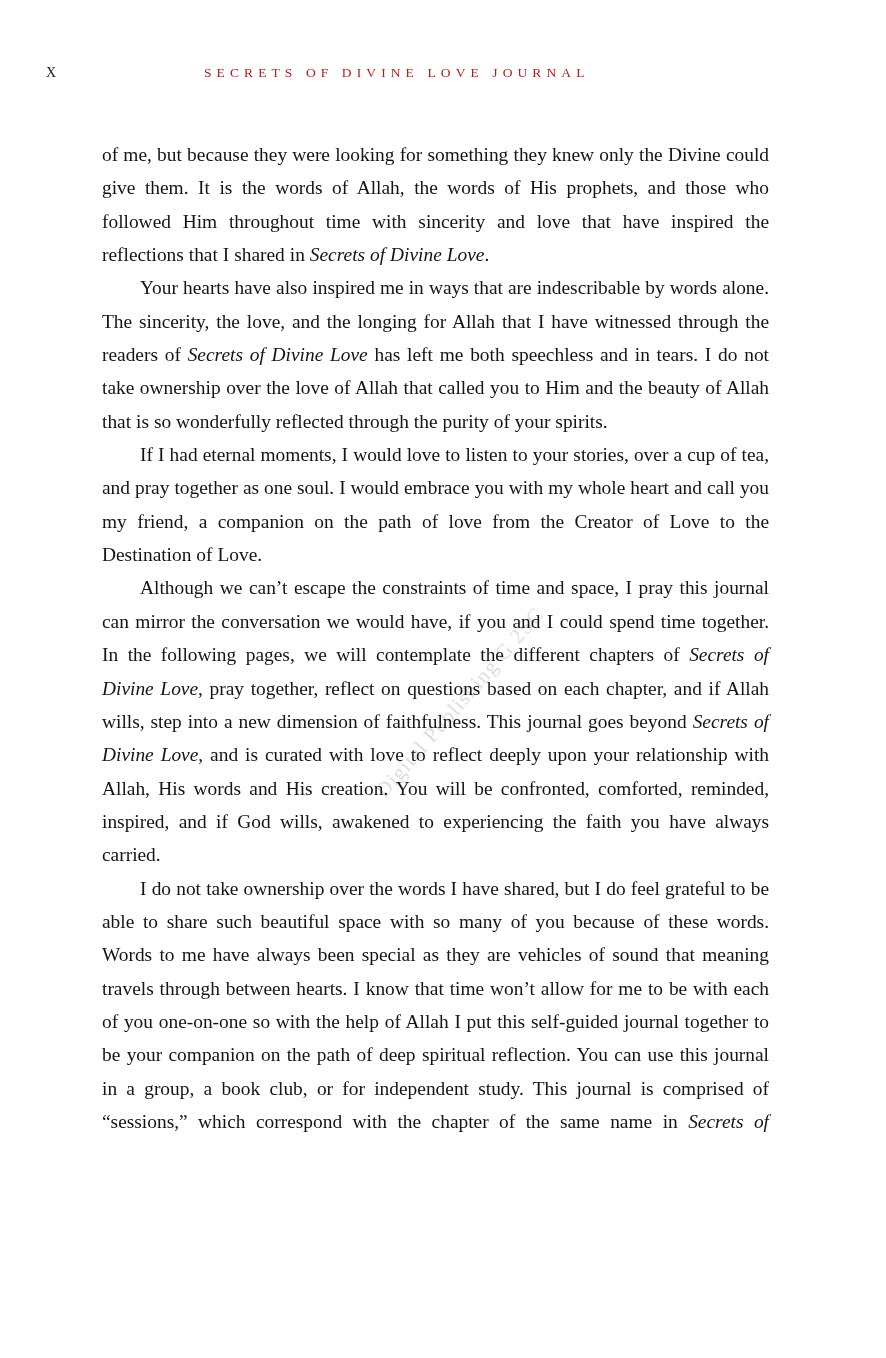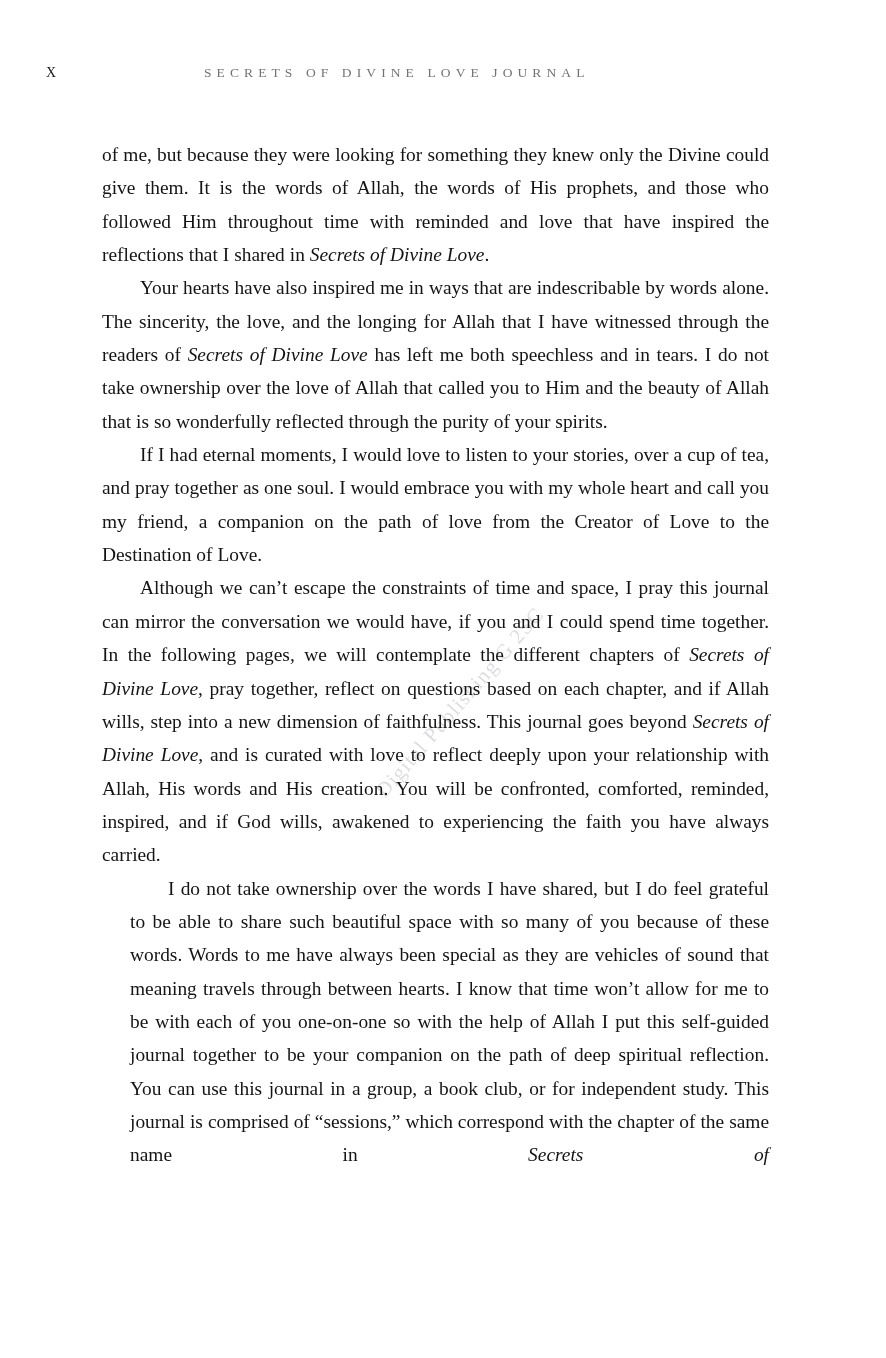--- a/index.html
+++ b/index.html
@@ -43,21 +43,21 @@
     color: #1a1a1a;
     font-variant: normal;
   }
   .head-title {
     position: absolute;
     left: 204px;
     top: 0;
     font-size: 13.5px;
     line-height: 22px;
     letter-spacing: 5.1px;
-    color: #737373;
+    color: #b91c1c;
     white-space: nowrap;
   }
 
   
   .textblock {
     position: absolute;
     left: 102px;
     top: 138px;
     width: 667px;
   }
@@ -71,21 +71,20 @@
     text-indent: 38px;
     color: #141414;
     word-spacing: 0.1px;
     -moz-font-feature-settings: "liga";
   }
   p.para.noindent {
     text-indent: 0;
   }
   p.para.last {
     text-align-last: justify;
-    margin-left: 28px;
   }
   em {
   }
 
   
   .watermark {
     position: absolute;
     left: 300px;
     top: 690px;
     width: 320px;
@@ -108,20 +107,20 @@
 <div id="page" style="background: rgb(255, 255, 255);">
 
   <div class="running-head">
     <span class="folio">X</span>
     <span class="head-title">SECRETS OF DIVINE LOVE JOURNAL</span>
   </div>
 
   <div class="watermark" style="color: rgb(216, 216, 220);">Digital Publishing G 2SC</div>
 
   <div class="textblock">
-      <p class="para noindent"><span>of me, but because they were looking for something they knew only the Divine could give them. It is the words of Allah, the words of His prophets, and those who followed Him throughout time with reminded and love that have inspired the reflections that I shared in </span><em>Secrets of Divine Love</em><span>.</span></p>
+      <p class="para noindent"><span>of me, but because they were looking for something they knew only the Divine could give them. It is the words of Allah, the words of His prophets, and those who followed Him throughout time with sincerity and love that have inspired the reflections that I shared in </span><em>Secrets of Divine Love</em><span>.</span></p>
       <p class="para"><span>Your hearts have also inspired me in ways that are indescribable by words alone. The sincerity, the love, and the longing for Allah that I have witnessed through the readers of </span><em>Secrets of Divine Love</em><span> has left me both speechless and in tears. I do not take ownership over the love of Allah that called you to Him and the beauty of Allah that is so wonderfully reflected through the purity of your spirits.</span></p>
       <p class="para"><span>If I had eternal moments, I would love to listen to your stories, over a cup of tea, and pray together as one soul. I would embrace you with my whole heart and call you my friend, a companion on the path of love from the Creator of Love to the Destination of Love.</span></p>
       <p class="para"><span>Although we can’t escape the constraints of time and space, I pray this journal can mirror the conversation we would have, if you and I could spend time together. In the following pages, we will contemplate the different chapters of </span><em>Secrets of Divine Love</em><span>, pray together, reflect on questions based on each chapter, and if Allah wills, step into a new dimension of faithfulness. This journal goes beyond </span><em>Secrets of Divine Love</em><span>, and is curated with love to reflect deeply upon your relationship with Allah, His words and His creation. You will be confronted, comforted, reminded, inspired, and if God wills, awakened to experiencing the faith you have always carried.</span></p>
       <p class="para last"><span>I do not take ownership over the words I have shared, but I do feel grateful to be able to share such beautiful space with so many of you because of these words. Words to me have always been special as they are vehicles of sound that meaning travels through between hearts. I know that time won’t allow for me to be with each of you one-on-one so with the help of Allah I put this self-guided journal together to be your companion on the path of deep spiritual reflection. You can use this journal in a group, a book club, or for independent study. This journal is comprised of “sessions,” which correspond with the chapter of the same name in </span><em>Secrets of</em></p>
     </div>
 
 </div>
 
 </body></html>

